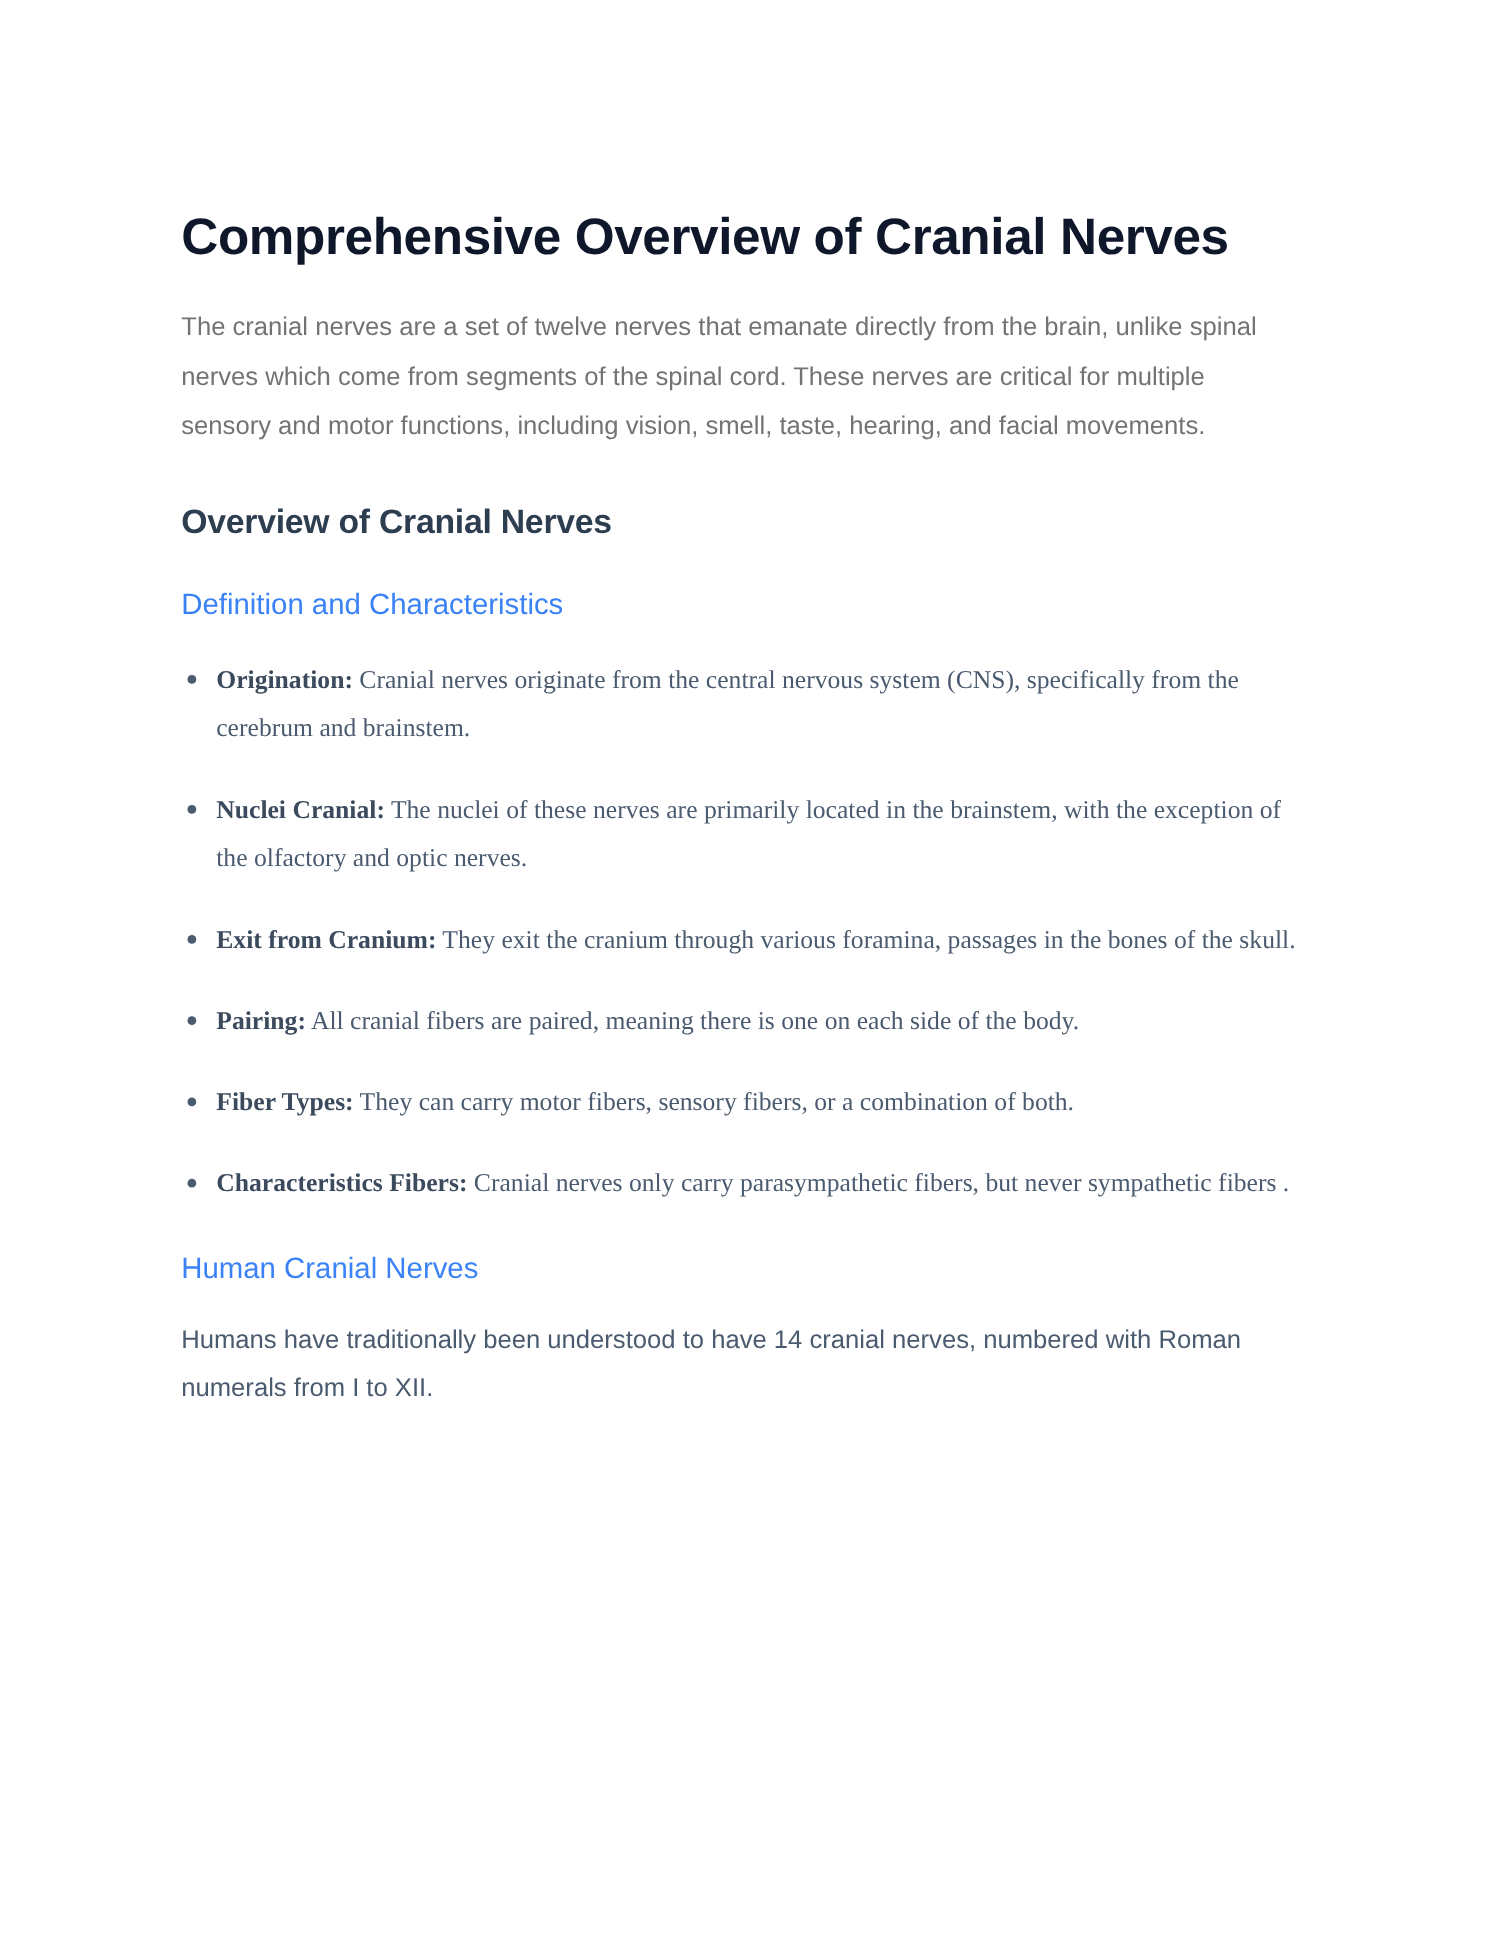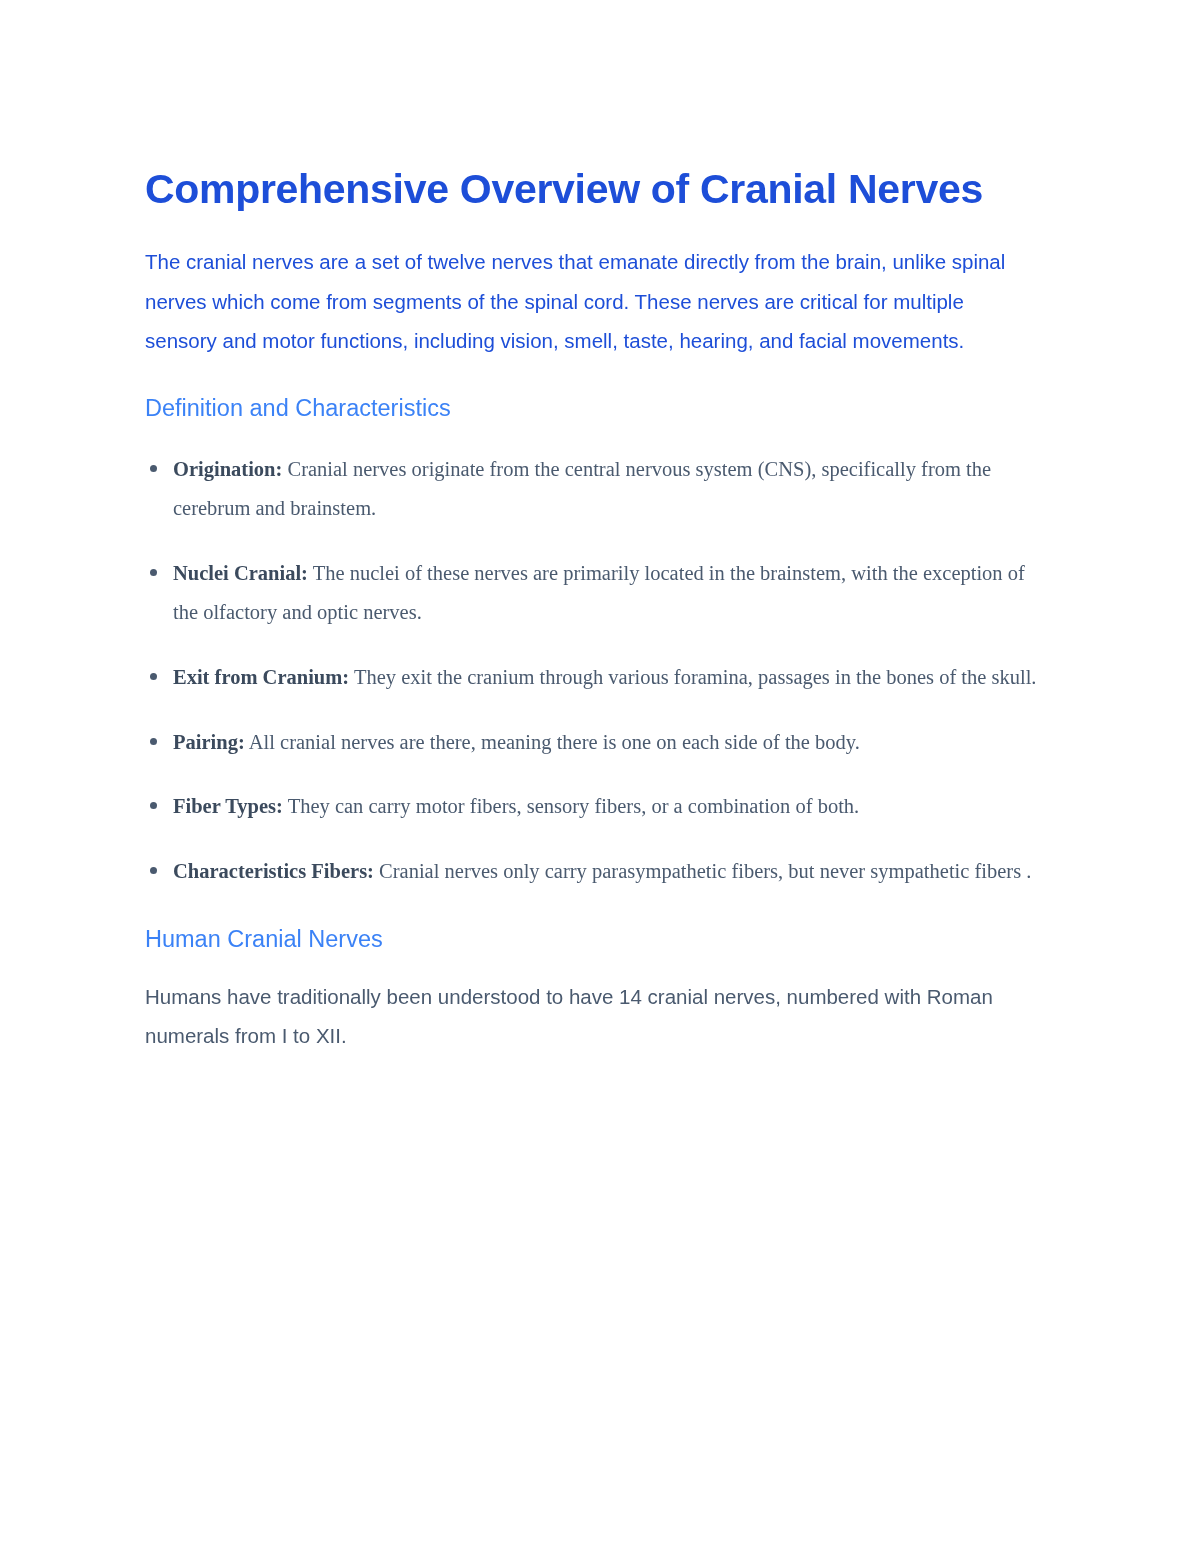--- a/index.html
+++ b/index.html
@@ -23,30 +23,30 @@
     background: #ffffff;
     padding: 160px 155px 0 145px;
   }
 
   .doc-title {
     margin: 0 0 0 0;
     font-size: 41px;
     line-height: 1.42;
     font-weight: 800;
     letter-spacing: -0.3px;
-    color: #1d4ed8;
+    color: #0f172a;
     max-width: 880px;
   }
 
   .lead-paragraph {
     margin: 24px 0 0 0;
     font-size: 20.5px;
     line-height: 1.92;
     font-weight: 500;
-    color: #1d4ed8;
+    color: #737373;
     max-width: 890px;
   }
 
   .section-heading {
     margin: 40px 0 0 0;
     font-size: 27px;
     line-height: 1.3;
     font-weight: 800;
     letter-spacing: -0.2px;
     color: #2d3e50;
@@ -108,35 +108,36 @@
 </style>
 </head>
 <body>
 
 <div class="page">
 
   <h1 class="doc-title">Comprehensive Overview of Cranial Nerves</h1>
 
   <p class="lead-paragraph">The cranial nerves are a set of twelve nerves that emanate directly from the brain, unlike spinal nerves which come from segments of the spinal cord. These nerves are critical for multiple sensory and motor functions, including vision, smell, taste, hearing, and facial movements.</p>
 
+  <h2 class="section-heading">Overview of Cranial Nerves</h2>
 
   <h3 class="subsection-heading">Definition and Characteristics</h3>
 
   <ul class="bullet-list">
     <li class="bullet-item">
       <span class="bullet-label">Origination:</span><span> Cranial nerves originate from the central nervous system (CNS), specifically from the cerebrum and brainstem.</span>
     </li>
     <li class="bullet-item">
       <span class="bullet-label">Nuclei Cranial:</span><span> The nuclei of these nerves are primarily located in the brainstem, with the exception of the olfactory and optic nerves.</span>
     </li>
     <li class="bullet-item">
       <span class="bullet-label">Exit from Cranium:</span><span> They exit the cranium through various foramina, passages in the bones of the skull.</span>
     </li>
     <li class="bullet-item">
-      <span class="bullet-label">Pairing:</span><span> All cranial nerves are there, meaning there is one on each side of the body.</span>
+      <span class="bullet-label">Pairing:</span><span> All cranial fibers are paired, meaning there is one on each side of the body.</span>
     </li>
     <li class="bullet-item">
       <span class="bullet-label">Fiber Types:</span><span> They can carry motor fibers, sensory fibers, or a combination of both.</span>
     </li>
     <li class="bullet-item">
       <span class="bullet-label">Characteristics Fibers:</span><span> Cranial nerves only carry parasympathetic fibers, but never sympathetic fibers .</span>
     </li>
   </ul>
 
   <h3 class="subsection-heading">Human Cranial Nerves</h3>

